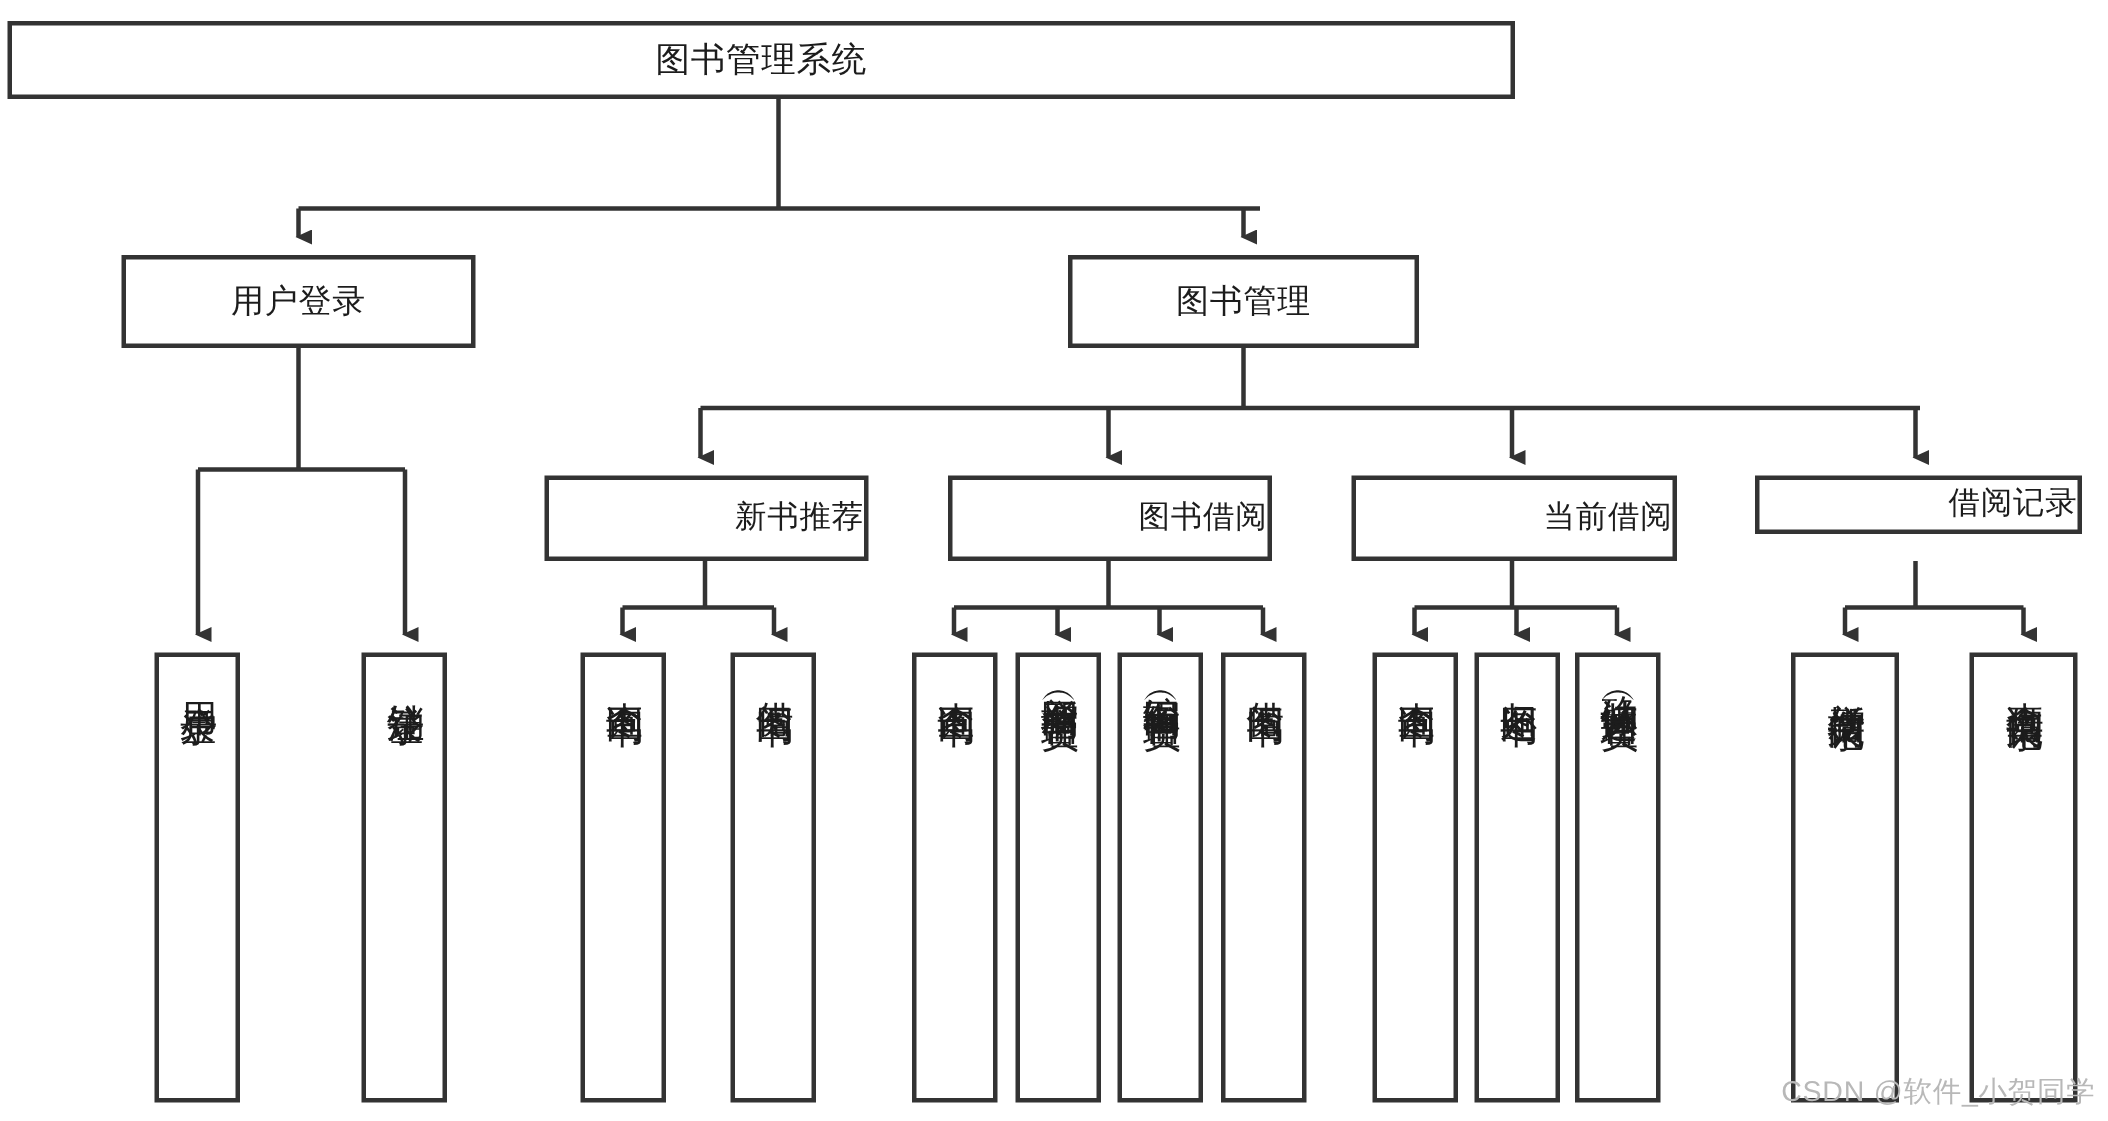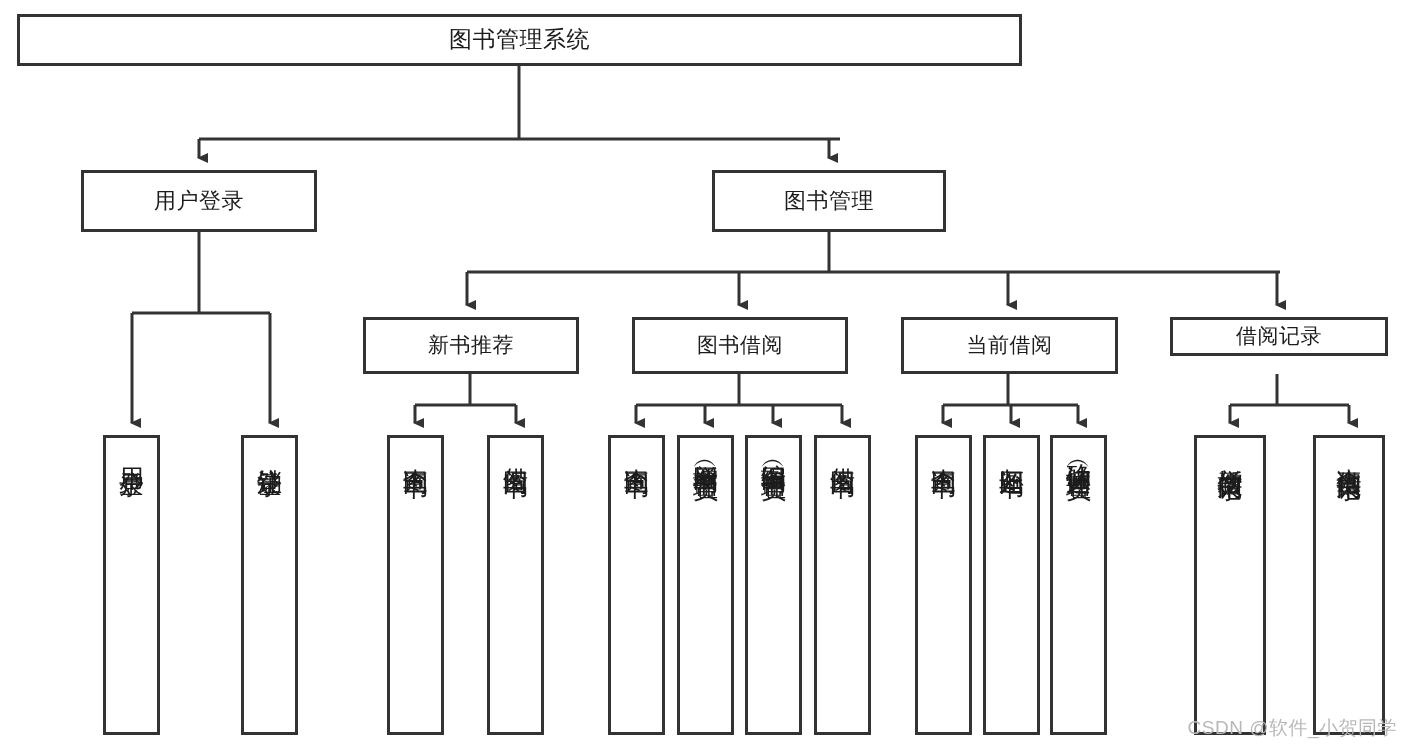--- a/index.html
+++ b/index.html
@@ -36,21 +36,21 @@
     color: #1c1c1c;
   }
   .node-label {
     display: block;
     text-align: center;
     line-height: 1.18;
     letter-spacing: 0.5px;
   }
   .level0 { font-size: 23px; }
   .level1 { font-size: 22px; }
-  .level2 { font-size: 21px; }
+  .level2 { font-size: 21px; justify-content: flex-end; }
   .leaf {
     border-width: 3px;
   }
   .leaf .node-label {
     writing-mode: vertical-rl;
     text-orientation: upright;
     font-size: 25px;
     line-height: 1.08;
     letter-spacing: 2px;
     white-space: nowrap;
@@ -134,21 +134,21 @@
     </g>
 
     <g stroke="#333333" stroke-width="3" fill="none">
       <path d="M1277,374 L1277,405"></path>
       <path d="M1230,405 L1349,405"></path>
       <path d="M1230,405 L1230,423" marker-end="url(#arrowhead)"></path>
       <path d="M1349,405 L1349,423" marker-end="url(#arrowhead)"></path>
     </g>
   </svg>
 
-  <div class="node level0" style="left: 17px; top: 14px; width: 1005px; height: 52px;">
+  <div class="node level0" style="left: 5px; top: 14px; width: 1005px; height: 52px;">
     <span class="node-label">图书管理系统</span>
   </div>
 
   <div class="node level1" style="left: 81px; top: 170px; width: 236px; height: 62px;">
     <span class="node-label">用户登录</span>
   </div>
   <div class="node level1" style="left: 712px; top: 170px; width: 234px; height: 62px; justify-content: center;">
     <span class="node-label">图书管理</span>
   </div>
 

